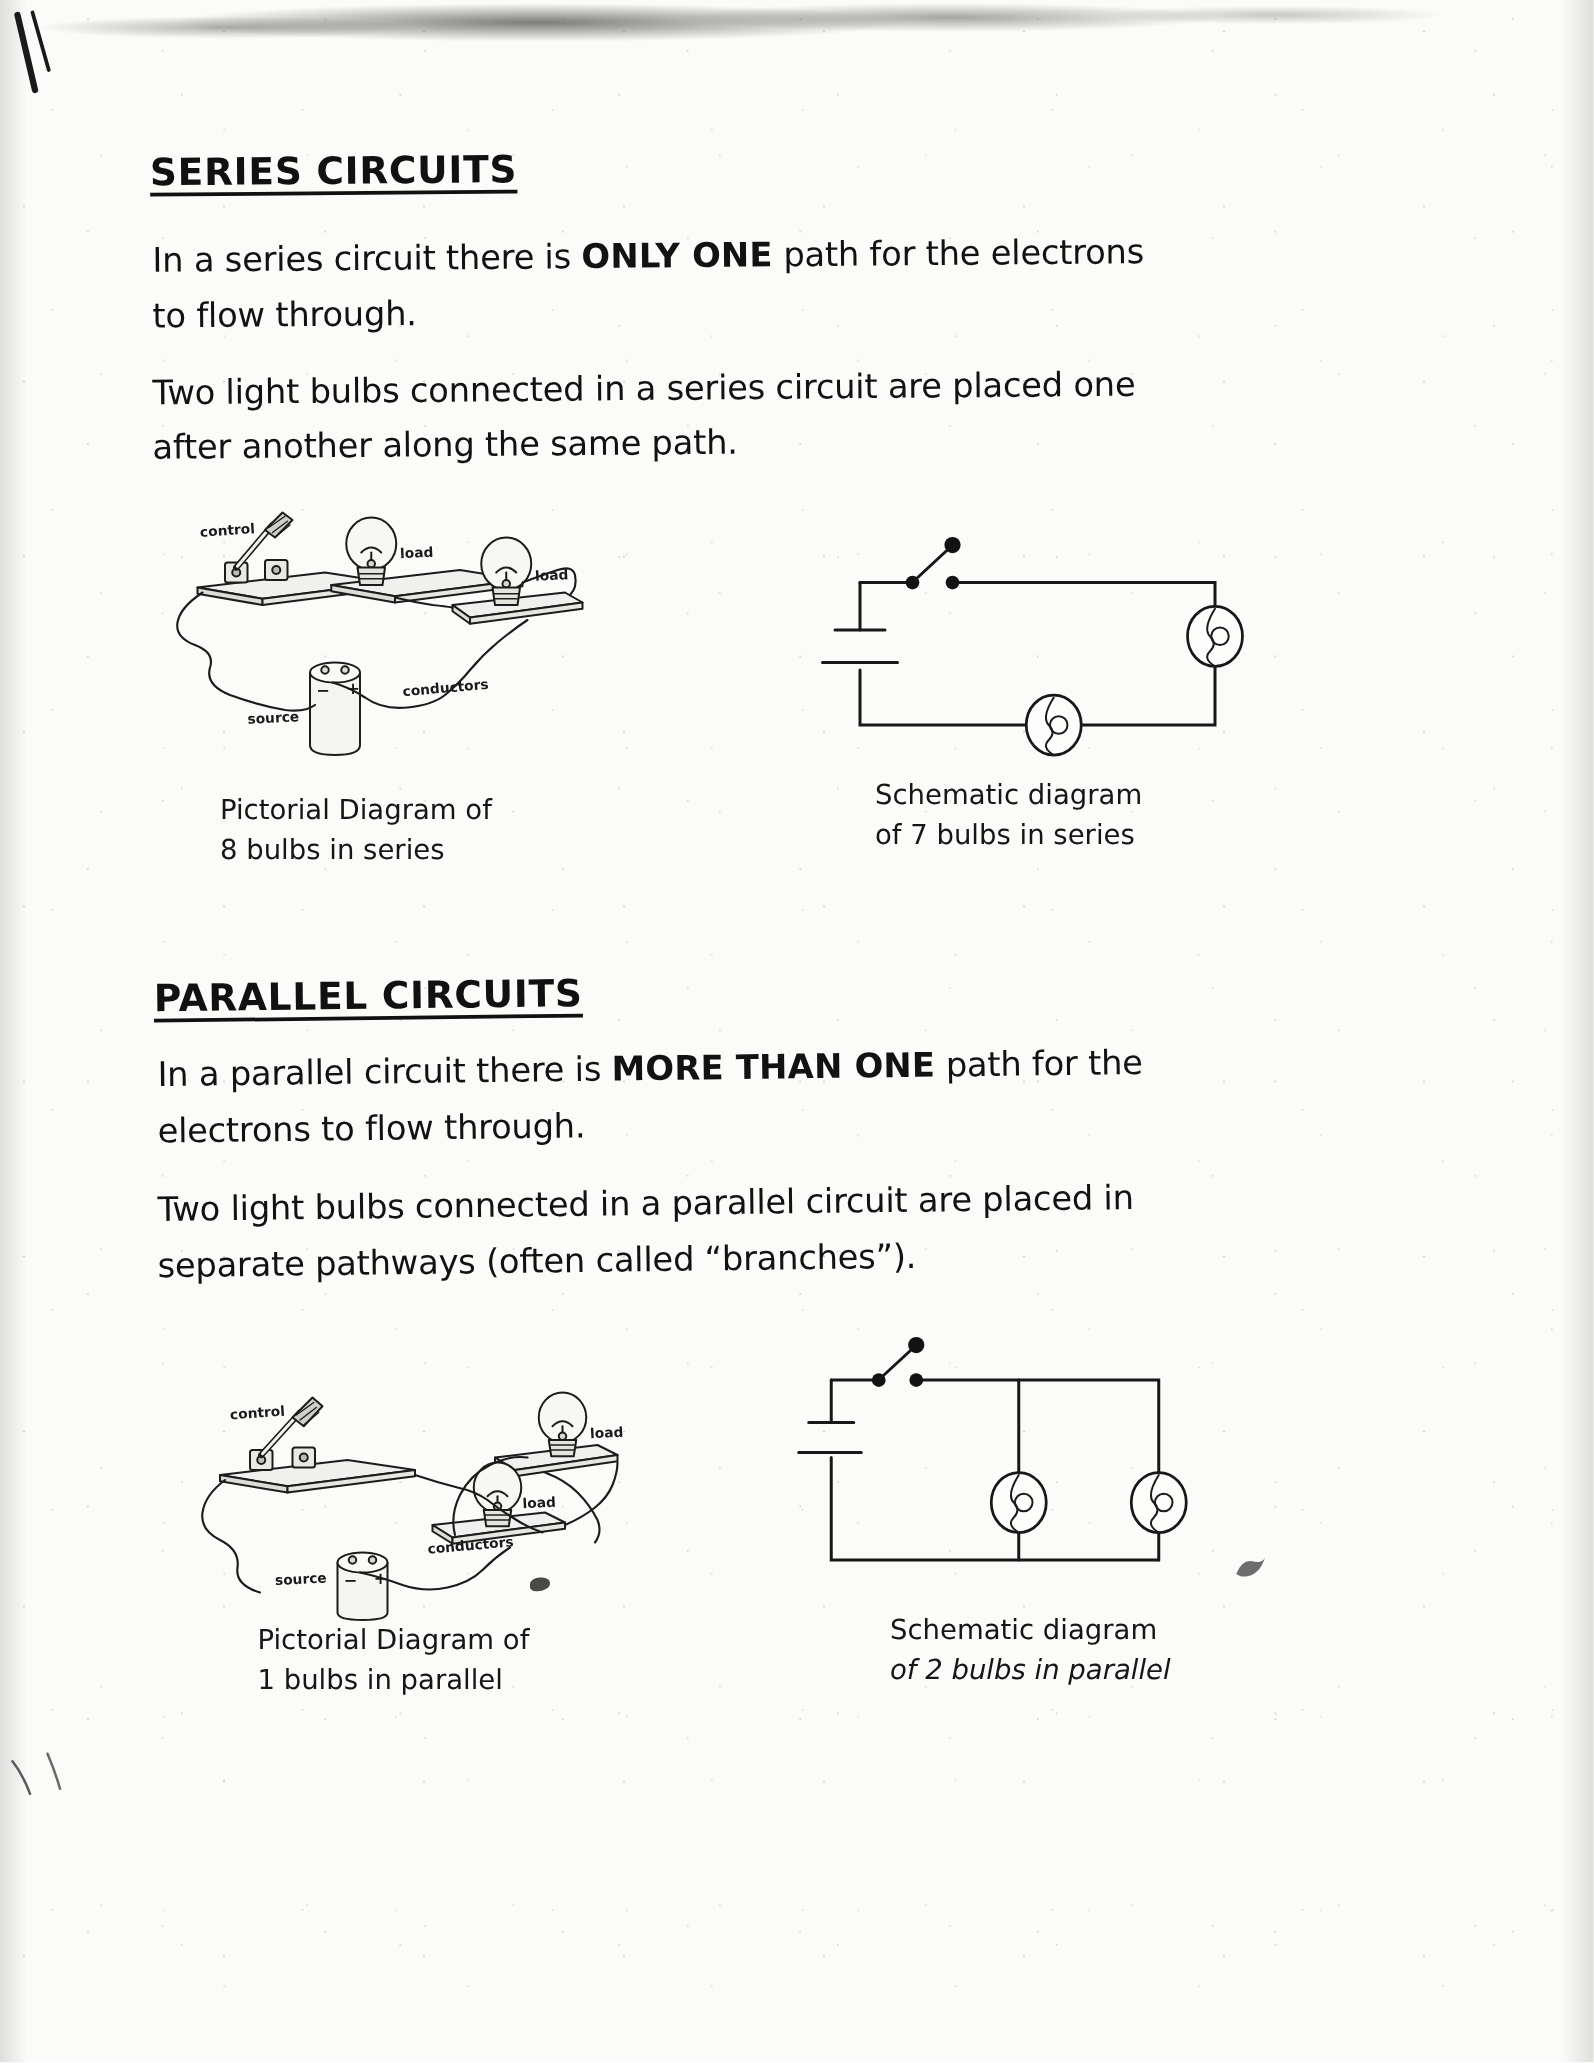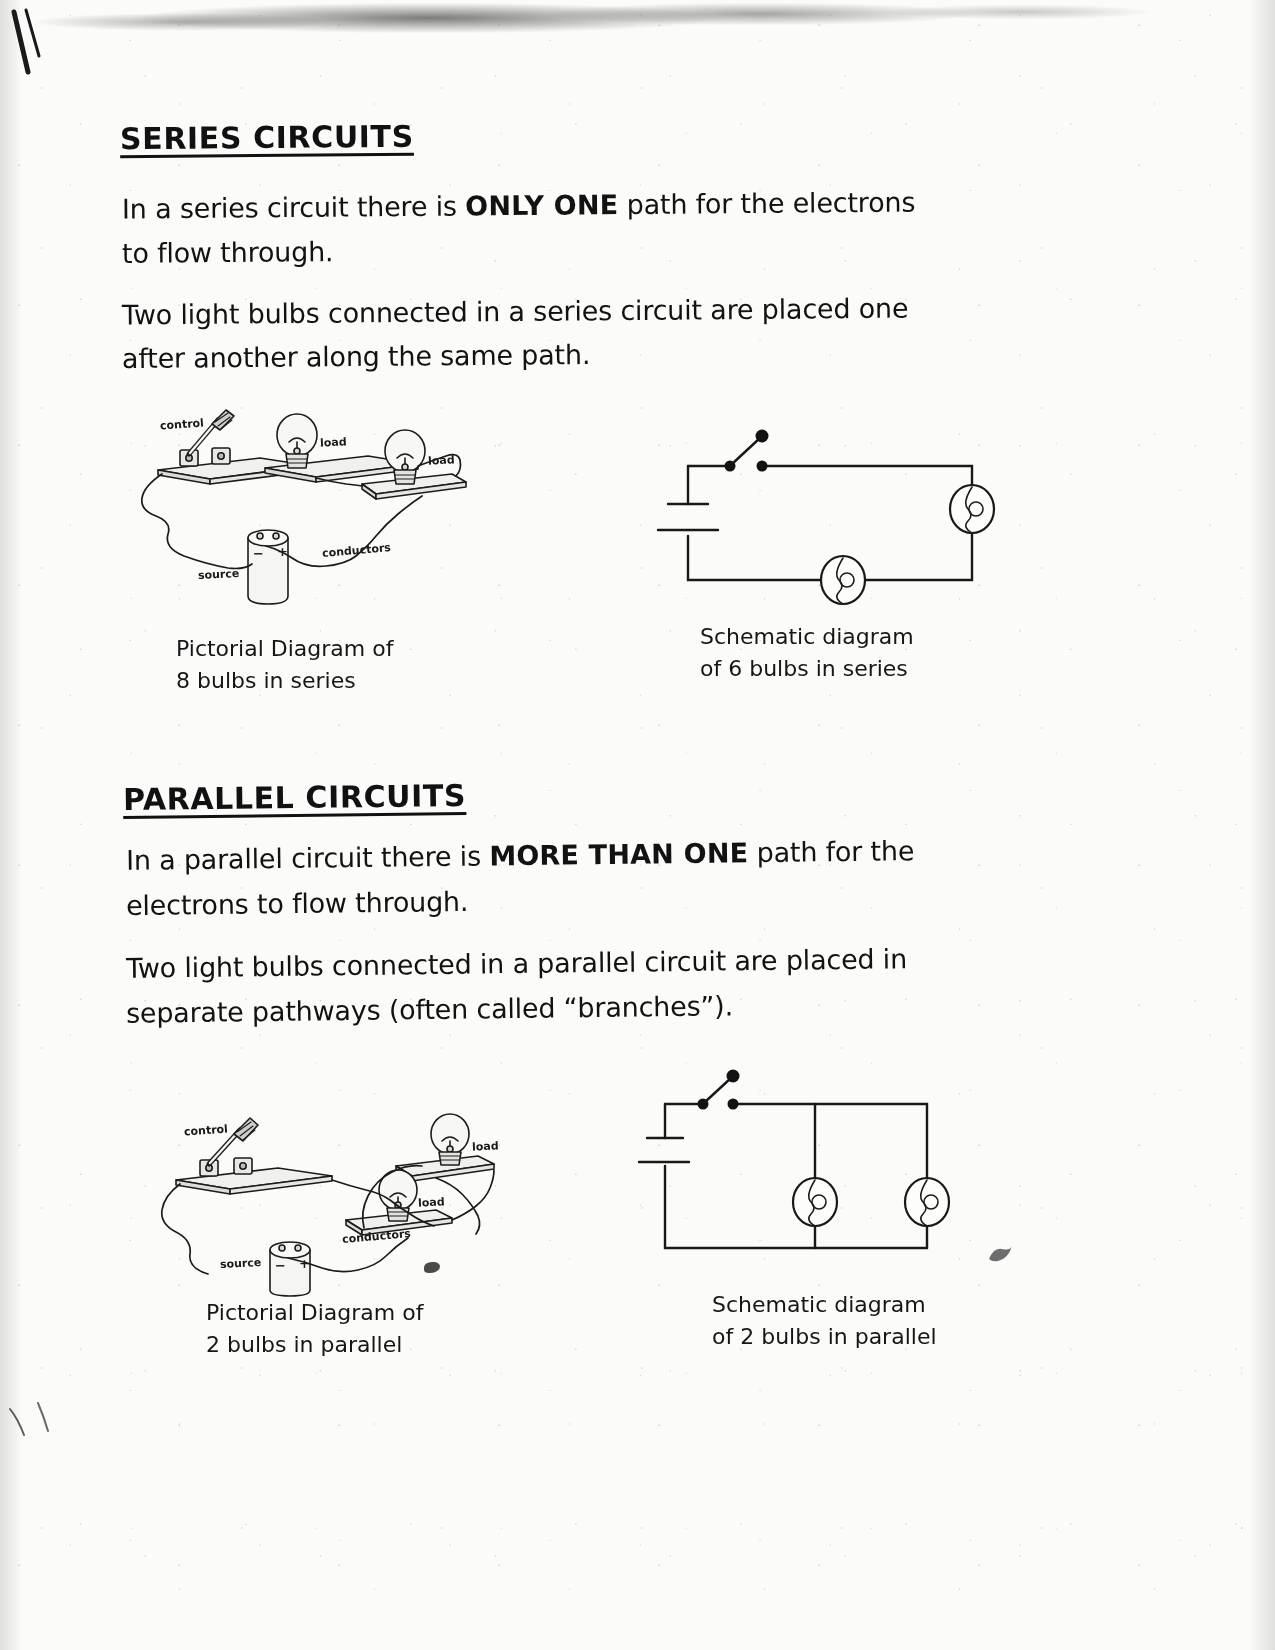--- a/index.html
+++ b/index.html
@@ -282,21 +282,21 @@
       <ellipse class="lamp" cx="163" cy="172" rx="22" ry="24"></ellipse>
       <path class="part" d="M163 150 Q153 166 159 172 Q165 178 159 184 Q153 190 163 196" stroke-width="2"></path>
       <circle class="part" cx="167" cy="172" r="7" stroke-width="2"></circle>
     </svg>
   </div>
 
   <div class="caption" style="left:176px; top:636px; width:240px;">Pictorial Diagram of</div>
   <div class="caption" style="left:176px; top:668px; width:240px;">8 bulbs in series</div>
 
   <div class="caption" style="left:700px; top:624px; width:230px; text-align:left;">Schematic diagram</div>
-  <div class="caption" style="left:700px; top:656px; width:250px; text-align:left;">of 6 bulbs in series</div>
+  <div class="caption" style="left:700px; top:656px; width:250px; text-align:left;">of 7 bulbs in series</div>
 
   <div class="heading tilt-b" style="left:123px; top:780px;">PARALLEL CIRCUITS</div>
 
   <div class="body-line tilt-b" style="left:126px; top:840px;">
     <span>In a parallel circuit there is </span><b>MORE THAN ONE</b><span> path for the</span>
   </div>
   <div class="body-line tilt-b" style="left:126px; top:888px;">
     <span>electrons to flow through.</span>
   </div>
 
@@ -406,18 +406,18 @@
       <path class="part" d="M160 100 Q150 116 156 122 Q162 128 156 134 Q150 140 160 146" stroke-width="2"></path>
       <circle class="part" cx="164" cy="122" r="7" stroke-width="2"></circle>
 
       <ellipse class="lamp" cx="272" cy="122" rx="22" ry="24"></ellipse>
       <path class="part" d="M272 100 Q262 116 268 122 Q274 128 268 134 Q262 140 272 146" stroke-width="2"></path>
       <circle class="part" cx="276" cy="122" r="7" stroke-width="2"></circle>
     </svg>
   </div>
 
   <div class="caption" style="left:206px; top:1300px; width:250px;">Pictorial Diagram of</div>
-  <div class="caption" style="left:206px; top:1332px; width:250px;">2 bulbs in parallel</div>
+  <div class="caption" style="left:206px; top:1332px; width:250px;">1 bulbs in parallel</div>
 
   <div class="caption" style="left:712px; top:1292px; width:240px; text-align:left;">Schematic diagram</div>
-  <div class="caption" style="left:712px; top:1324px; width:260px; text-align:left;">of 2 bulbs in parallel</div>
+  <div class="caption" style="left:712px; top:1324px; width:260px; text-align:left;font-style:italic;">of 2 bulbs in parallel</div>
 
 </div>
 
 </body></html>

